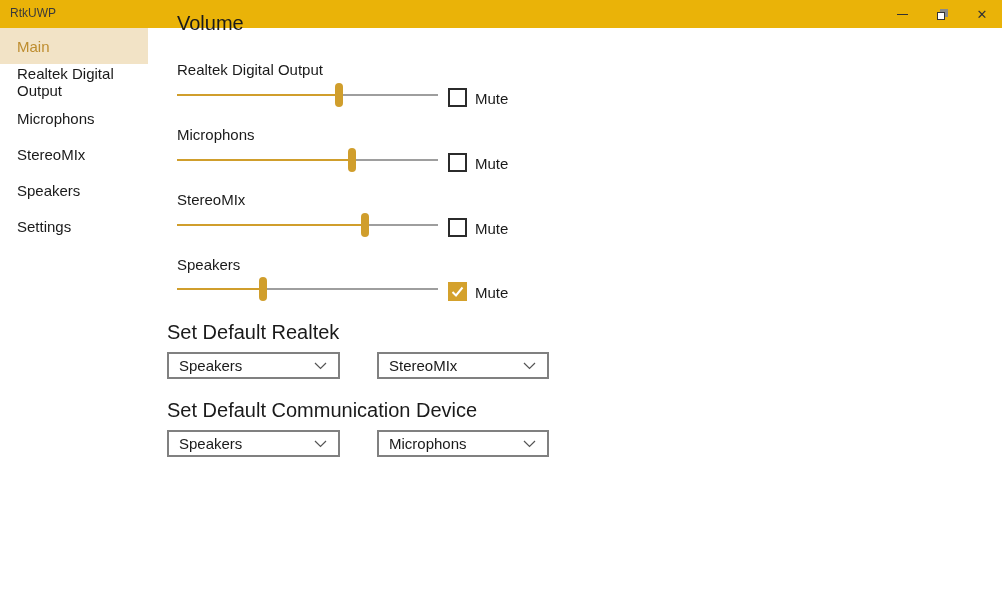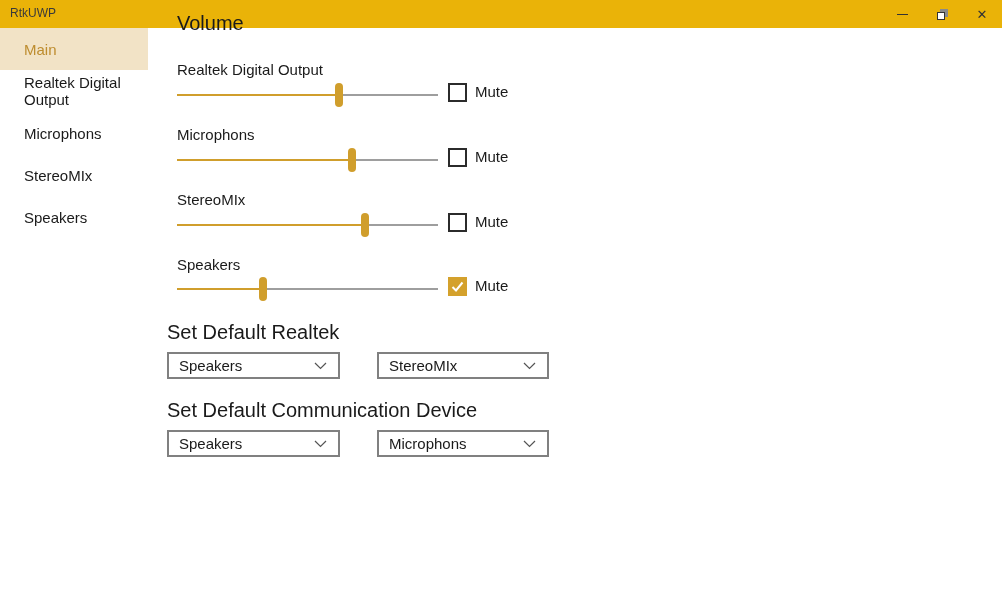--- a/index.html
+++ b/index.html
@@ -14,29 +14,29 @@
     background: transparent; border: none; cursor: default; }
   .min-glyph { width: 11px; height: 1px; background: #333; }
   .restore-glyph { position: relative; width: 11px; height: 11px; }
   .restore-back { position: absolute; right: 0; top: 0; width: 8px; height: 8px; background: #8a8a8a; }
   .restore-front { position: absolute; left: 0; bottom: 0; width: 8px; height: 8px;
     background: #fff; border: 1px solid #333; }
   .close-glyph { font-size: 13px; color: #333; line-height: 1; }
 
   
   .sidebar { position: absolute; left: 0; top: 28px; width: 148px; }
-  .side-item { height: 42px; display: flex; align-items: center; padding-left: 24px;
+  .side-item { height: 36px; display: flex; align-items: center; padding-left: 17px;
     font-size: 15px; color: #1a1a1a; cursor: default; }
   .side-item.selected { background: #F2E3C6; color: #BE8D2F; }
 
   
   .heading { position: absolute; font-size: 20px; color: #1a1a1a; }
   .group-label { position: absolute; left: 177px; font-size: 15px; color: #1a1a1a; }
 
-  .slider-row { position: absolute; left: 177px; height: 24px; display: flex; align-items: flex-start; }
+  .slider-row { position: absolute; left: 177px; height: 24px; display: flex; align-items: flex-end; }
   .slider-track { position: relative; width: 261px; height: 24px; }
   .track-line { position: absolute; left: 0; top: 11px; width: 100%; height: 2px; background: #9E9E9E; }
   .track-fill { position: absolute; left: 0; top: 11px; width: var(--val, 50%); height: 2px; background: #D09E2C; }
   .slider-handle { position: absolute; top: 0; left: calc(var(--val, 50%) - 4px);
     width: 8px; height: 24px; border-radius: 4px; background: #D09E2C; }
 
   .mute-box { width: 19px; height: 19px; border: 2px solid #2B2B2B; background: #fff;
     margin-left: 10px; display: flex; align-items: center; justify-content: center; }
   .mute-box svg { display: none; }
   .mute-box.checked { background: #D4A12C; border-color: #D4A12C; }
@@ -67,20 +67,21 @@
     </button>
   </div>
 </div>
 
 <div class="sidebar">
   <div class="side-item selected">Main</div>
   <div class="side-item">Realtek Digital Output</div>
   <div class="side-item">Microphons</div>
   <div class="side-item">StereoMIx</div>
   <div class="side-item">Speakers</div>
+  <div class="side-item">Settings</div>
 </div>
 
 <div class="heading" style="left:177px; top:12px;">Volume</div>
 
 <div class="group-label" style="top:61px;">Realtek Digital Output</div>
 <div class="slider-row" style="top:83px;">
   <div class="slider-track" style="--val: 62%;">
     <div class="track-line"></div>
     <div class="track-fill"></div>
     <div class="slider-handle"></div>

